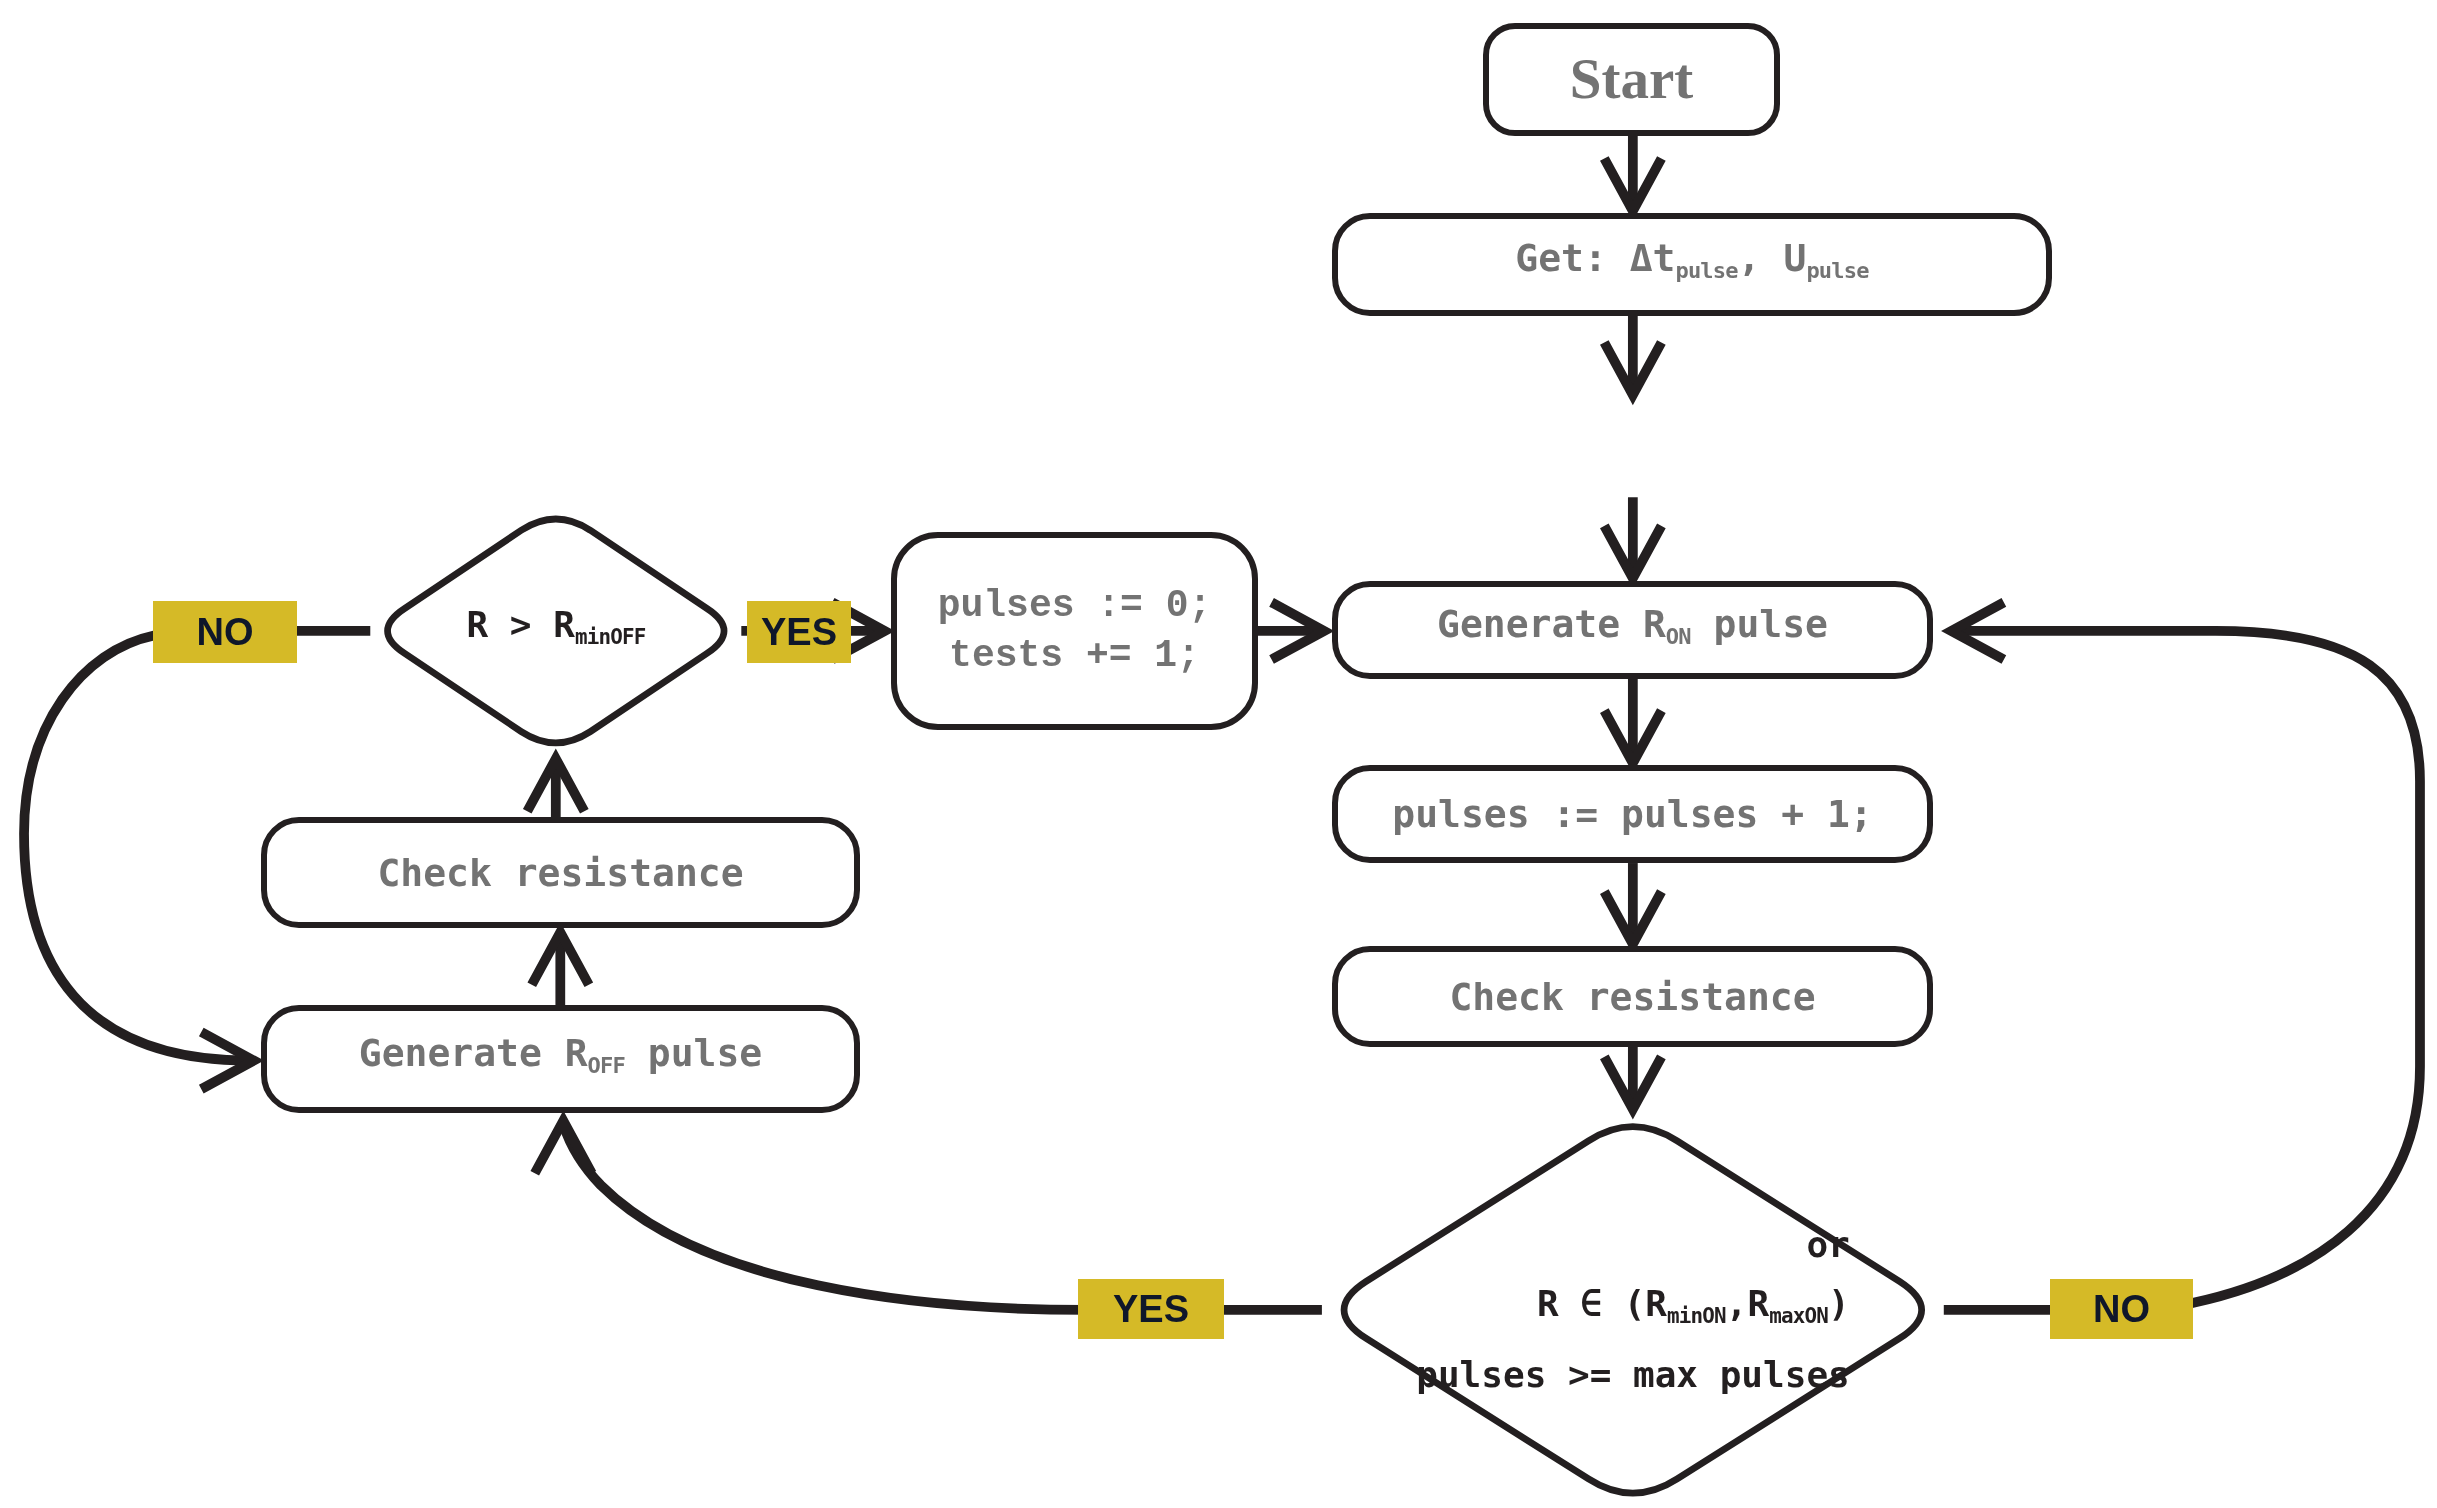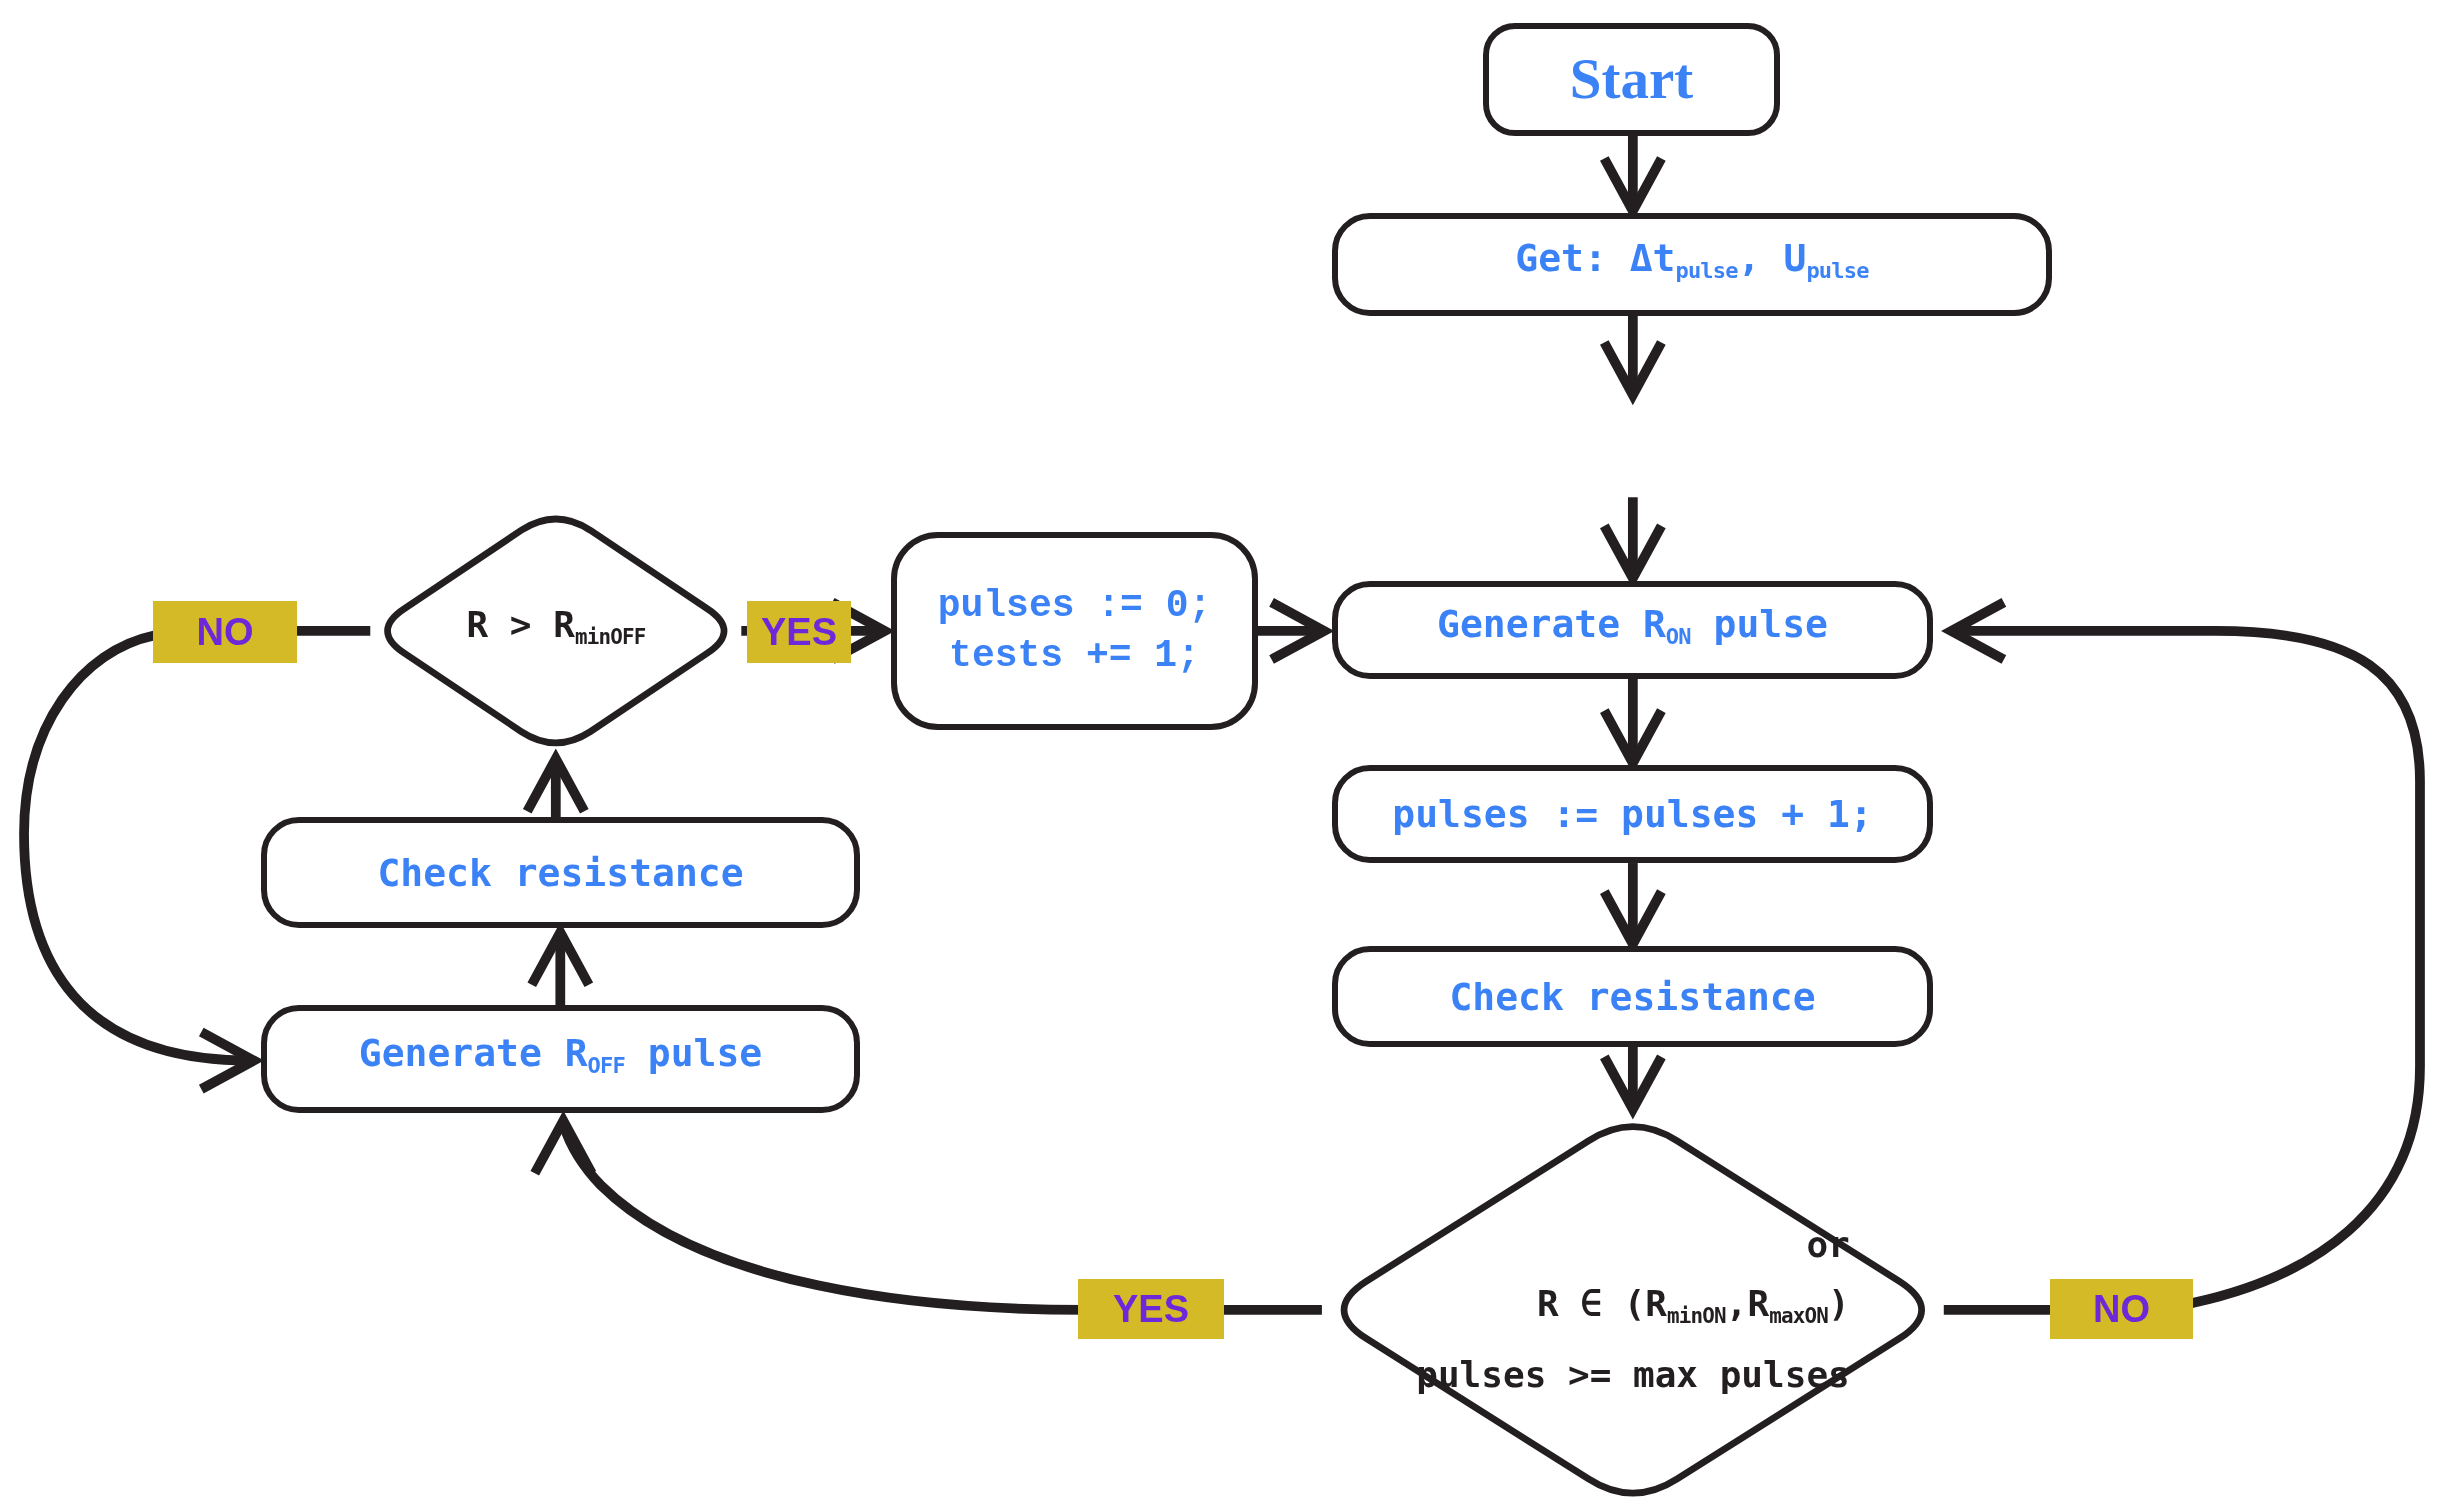--- a/index.html
+++ b/index.html
@@ -4,25 +4,25 @@
 <style>
   html,body{margin:0;padding:0;background:#ffffff;}
   .stage{position:relative;width:2438px;height:1509px;background:#ffffff;overflow:hidden;
          font-family:"DejaVu Sans Mono",monospace;}
   svg.layer{position:absolute;left:0;top:0;}
   .edge{fill:none;stroke:#231f20;stroke-width:13;}
   .head{fill:none;stroke:#231f20;stroke-width:13;stroke-linejoin:miter;}
   .shape{fill:#ffffff;stroke:#231f20;stroke-width:9;}
   .box{position:absolute;box-sizing:border-box;background:#ffffff;border:6.8px solid #231f20;
        border-radius:38px;display:flex;flex-direction:column;align-items:center;justify-content:center;
-       font-weight:bold;font-size:38px;color:#3b82f6;line-height:50px;white-space:nowrap;}
+       font-weight:bold;font-size:38px;color:#737373;line-height:50px;white-space:nowrap;}
   .box.terminal{border-radius:32px;font-family:"Liberation Serif","DejaVu Serif",serif;font-size:57px;}
   .dtext{position:absolute;transform:translate(-50%,-50%);text-align:right;font-weight:bold;
          font-size:36px;line-height:59px;color:#231f20;white-space:nowrap;}
-  .ylabel{position:absolute;background:#d5ba27;color:#6d28d9;display:flex;align-items:center;justify-content:center;
+  .ylabel{position:absolute;background:#d5ba27;color:#0f172a;display:flex;align-items:center;justify-content:center;
           font-family:"Liberation Sans","DejaVu Sans",sans-serif;font-weight:bold;font-size:38px;}
   .sub{font-size:0.58em;vertical-align:-0.30em;letter-spacing:-0.8px;}
 </style>
 </head>
 <body>
 
 <div class="stage">
 
   <svg class="layer" width="2438" height="1509" viewBox="0 0 3246 2009">
 

